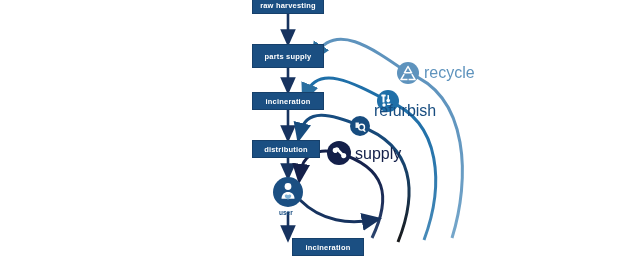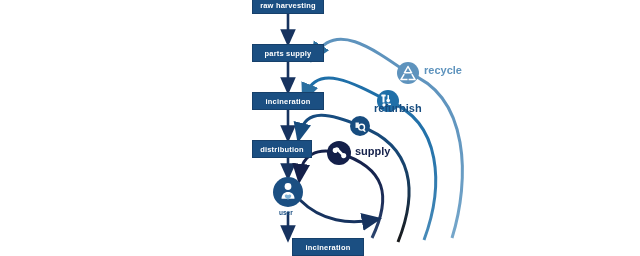--- a/index.html
+++ b/index.html
@@ -5,21 +5,21 @@
   html,body{margin:0;padding:0;background:#ffffff;}
   body{width:640px;height:256px;overflow:hidden;font-family:"Liberation Sans",sans-serif;}
   #stage{position:relative;width:640px;height:256px;background:#fff;}
   #svg{position:absolute;left:0;top:0;width:640px;height:256px;}
   .node-box{
     position:absolute;background:#1b4f82;border:1px solid #16406b;
     color:#ffffff;font-size:7.5px;font-weight:600;letter-spacing:.2px;
     display:flex;align-items:center;justify-content:center;
     box-sizing:border-box;white-space:nowrap;
   }
-  .loop-label{position:absolute;white-space:nowrap;font-size:11px;font-weight:700;}
+  .loop-label{position:absolute;white-space:nowrap;font-size:16px;font-weight:400;}
   .user-label{position:absolute;font-size:6.5px;font-weight:700;color:#1b4f82;white-space:nowrap;}
 </style>
 </head>
 <body>
 
 <div id="stage">
 
   <svg id="svg" viewBox="0 0 640 256">
     <defs>
       <marker id="ah-navy" markerWidth="7" markerHeight="7" refX="3.4" refY="3" orient="auto">
@@ -134,27 +134,27 @@
         <path d="M281.5,198.8 c0,-4.2 2.9,-6.8 6.5,-6.8 c3.6,0 6.5,2.6 6.5,6.8 z"></path>
         <path d="M288,195.2 c1.1,-1.5 3.3,-0.7 3.3,0.9 c0,1.3 -2.1,2.6 -3.3,3.6 c-1.2,-1 -3.3,-2.3 -3.3,-3.6 c0,-1.6 2.2,-2.4 3.3,-0.9 z" fill="#7fb3d8"></path>
       </g>
     </g>
 
   </svg>
 
   <div class="node-box" style="left:252px;top:-4px;width:72px;height:18px;">
     <span>raw harvesting</span>
   </div>
-  <div class="node-box" style="left:252px;top:44px;width:72px;height:18px;">
+  <div class="node-box" style="left:252px;top:44px;width:72px;height:24px;">
     <span>parts supply</span>
   </div>
   <div class="node-box" style="left:252px;top:92px;width:72px;height:18px;">
     <span>incineration</span>
   </div>
-  <div class="node-box" style="left:252px;top:140px;width:60px;height:18px;">
+  <div class="node-box" style="left:252px;top:140px;width:68px;height:18px;">
     <span>distribution</span>
   </div>
   <div class="node-box" style="left:252px;top:238px;width:72px;height:18px;margin-left:40px;">
     <span>incineration</span>
   </div>
 
   <div class="user-label" style="left:279px;top:209px;">user</div>
 
   <div class="loop-label" style="left:424px;top:64px;color:#5e93bd;">recycle</div>
   <div class="loop-label" style="left:374px;top:102px;color:#174c7f;">refurbish</div>

